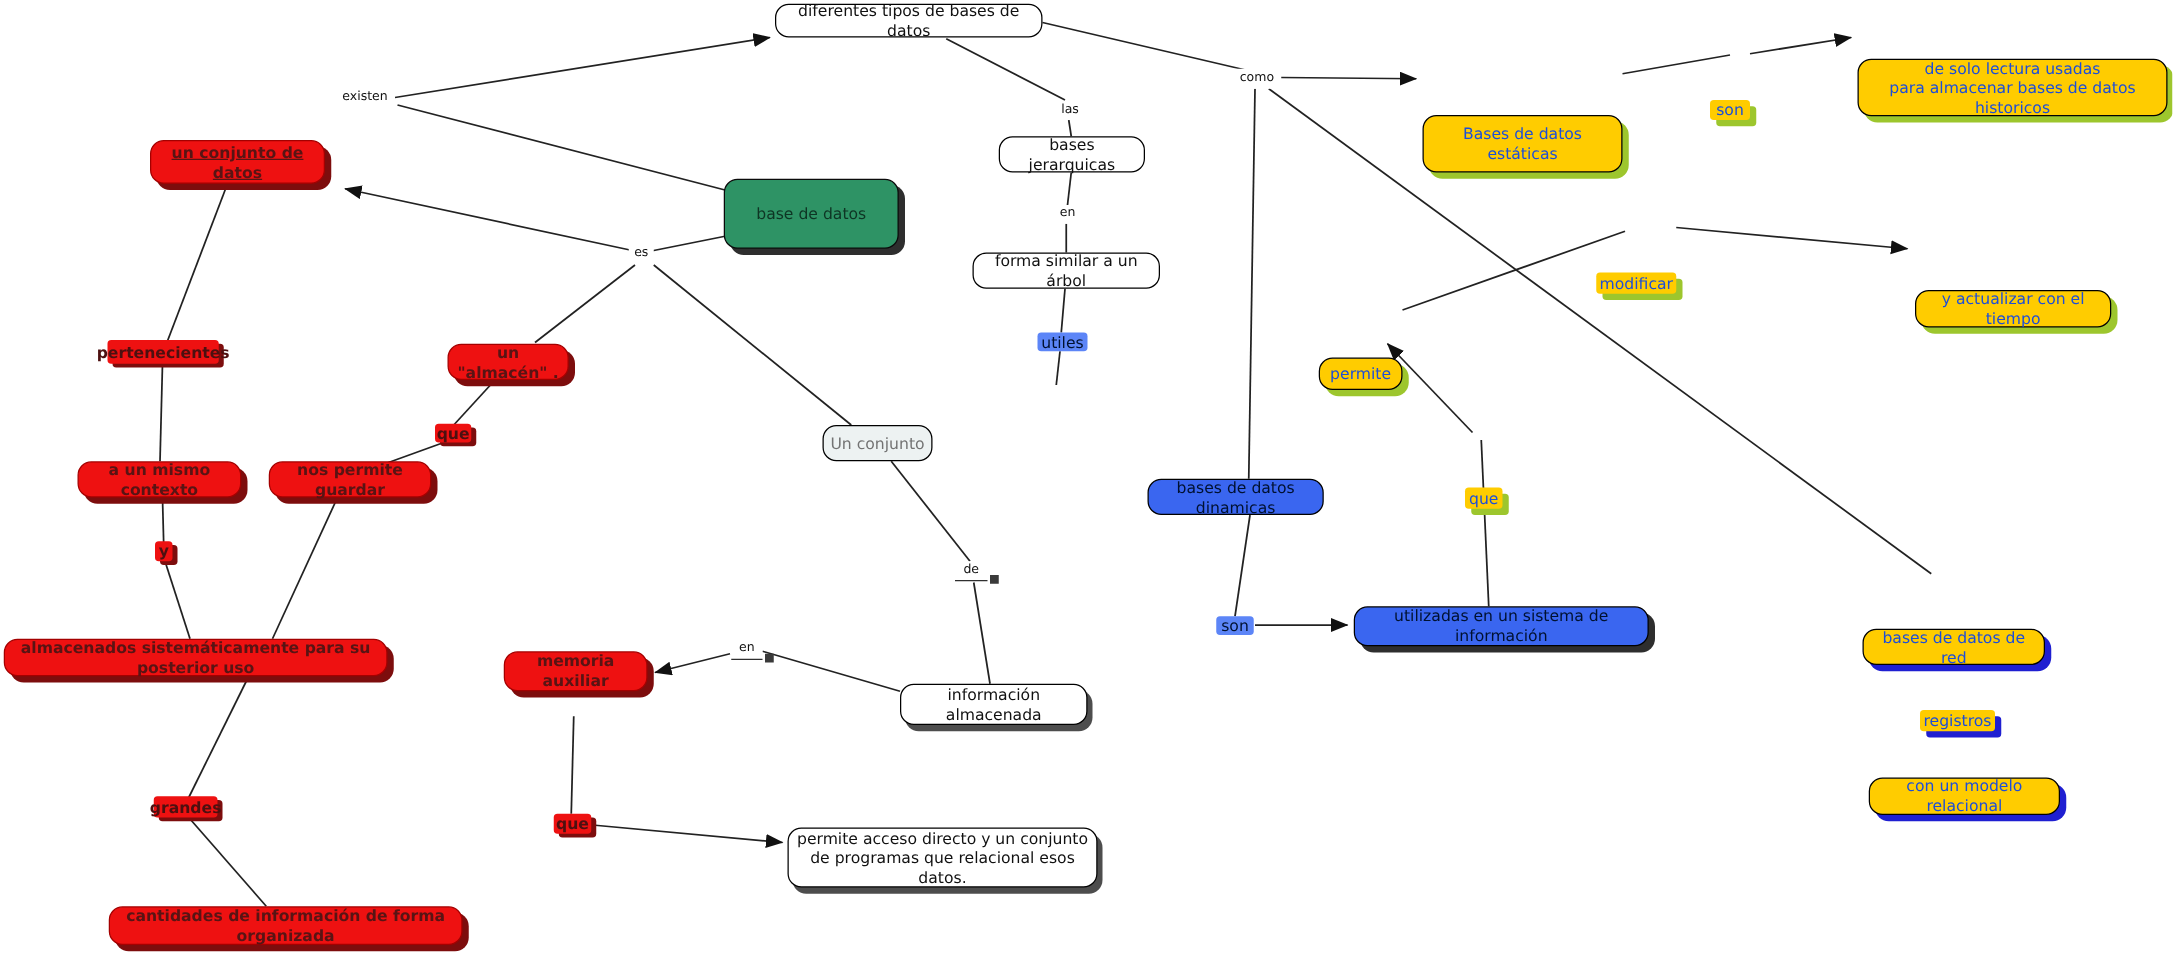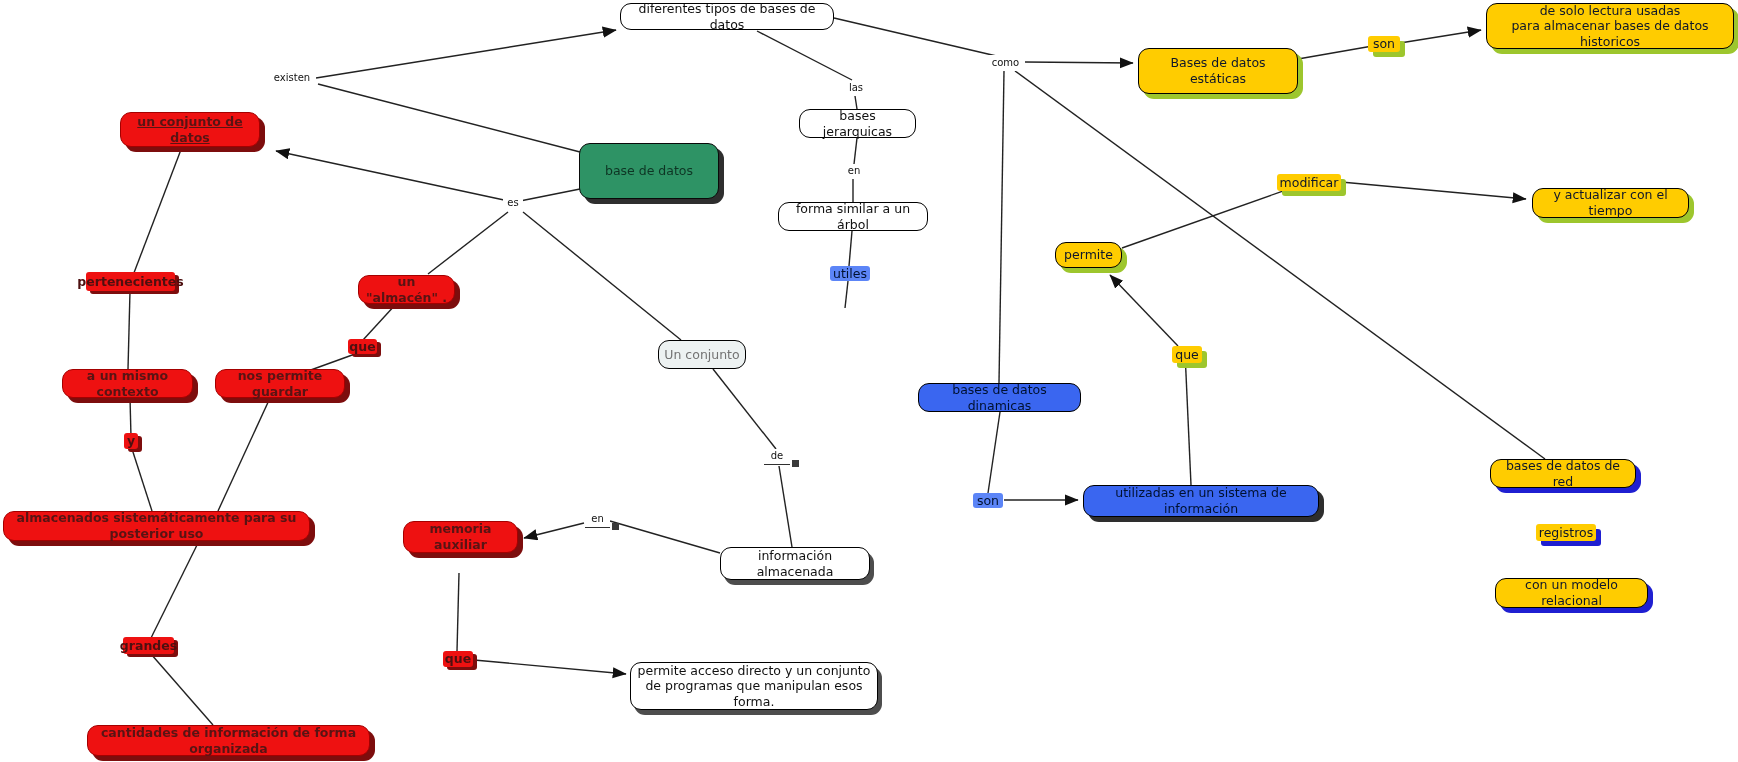--- a/index.html
+++ b/index.html
@@ -20,21 +20,21 @@
     box-sizing:border-box;
     border-radius:11px;
     padding:1px 4px;
   }
   
   .c-white{background:#ffffff;border:1.5px solid #000;color:#111;}
   .c-lightgray{background:#edf2f2;border:1.5px solid #000;color:#737373;}
   .c-green{background:#2e9365;border:1.5px solid #0a0a0a;color:#0e3524;}
   .c-red{background:#ee1111;border:1.5px solid #a40000;color:#581414;font-weight:bold;}
   .c-blue{background:#3a66f0;border:1.3px solid #000;color:#001130;}
-  .c-yellow{background:#ffcc00;border:1.3px solid #000;color:#0f172a;}
+  .c-yellow{background:#ffcc00;border:1.3px solid #000;color:#1d4ed8;margin-top:44px;}
   
   .sh-dark{box-shadow:5px 5px 0 #2e2e2e;}
   .sh-gray{box-shadow:4px 5px 0 #4d4d4d;}
   .sh-red{box-shadow:5px 5px 0 #7d0d0d;}
   .sh-green{box-shadow:5px 5px 0 #9dc62d;}
   .sh-blue{box-shadow:5px 5px 0 #1f1fd1;}
   
   .label{border-radius:3px;font-size:12.5px;padding:0 2px;z-index:3;}
   .label.c-red{border:none;box-shadow:4px 3px 0 #7d0d0d;color:#4d1010;}
   .label.c-yellow{border:none;}
@@ -104,40 +104,40 @@
     <div class="node label c-red" style="left: 124px; top: 433px; width: 14px; height: 16px;">y</div>
     <div class="node c-red sh-red" style="left: 215px; top: 369px; width: 130px; height: 29px;">nos permite guardar</div>
     <div class="node c-red sh-red" style="left: 3px; top: 511px; width: 307px; height: 30px;">almacenados sistemáticamente para su posterior uso</div>
     <div class="node label c-red" style="left: 123px; top: 637px; width: 51px; height: 17px;">grandes</div>
     <div class="node c-red sh-red" style="left: 87px; top: 725px; width: 283px; height: 31px;">cantidades de información de forma organizada</div>
     <div class="node c-red sh-red" style="left: 358px; top: 275px; width: 97px; height: 29px;">un "almacén" .</div>
     <div class="node label c-red" style="left: 348px; top: 339px; width: 29px; height: 15px;">que</div>
     <div class="node c-red sh-red" style="left: 403px; top: 521px; width: 115px; height: 32px;">memoria auxiliar</div>
     <div class="node label c-red" style="left: 443px; top: 651px; width: 30px; height: 16px;">que</div>
     <div class="node c-white sh-gray" style="left: 630px; top: 662px; width: 248px; height: 48px;">permite acceso directo y un conjunto
-de programas que manipulan esos forma.</div>
+de programas que relacional esos datos.</div>
     <div class="node c-lightgray" style="left: 658px; top: 340px; width: 88px; height: 29px;">Un conjunto</div>
     <div class="node plain mark" style="left: 764px; top: 449px; width: 26px; height: 16px;">de</div>
     <div class="node plain mark" style="left: 585px; top: 512px; width: 25px; height: 16px;">en</div>
     <div class="node c-white sh-gray" style="left: 720px; top: 547px; width: 150px; height: 33px;">información almacenada</div>
     <div class="node plain" style="left: 845px; top: 81px; width: 22px; height: 15px;">las</div>
     <div class="node c-white" style="left: 799px; top: 109px; width: 117px; height: 29px;">bases jerarquicas</div>
     <div class="node plain" style="left: 845px; top: 164px; width: 18px; height: 15px;">en</div>
     <div class="node c-white" style="left: 778px; top: 202px; width: 150px; height: 29px;">forma similar a un árbol</div>
     <div class="node label c-blue-lt" style="left: 830px; top: 266px; width: 40px; height: 15px;">utiles</div>
     <div class="node plain" style="left: 268px; top: 70px; width: 48px; height: 16px;">existen</div>
     <div class="node plain" style="left: 503px; top: 196px; width: 20px; height: 15px;">es</div>
     <div class="node plain" style="left: 987px; top: 55px; width: 37px; height: 16px;">como</div>
     <div class="node c-yellow sh-green" style="left: 1138px; top: 48px; width: 160px; height: 46px;">Bases de datos estáticas</div>
     <div class="node label c-yellow sh-green" style="left: 1368px; top: 36px; width: 32px; height: 16px;">son</div>
     <div class="node c-yellow sh-green" style="left: 1486px; top: 3px; width: 248px; height: 46px;">de solo lectura usadas
 para almacenar bases de datos historicos</div>
     <div class="node label c-yellow sh-green" style="left: 1277px; top: 174px; width: 64px; height: 17px;">modificar</div>
     <div class="node c-yellow sh-green" style="left: 1532px; top: 188px; width: 157px; height: 30px;">y actualizar con el tiempo</div>
     <div class="node c-yellow sh-green" style="left: 1055px; top: 242px; width: 67px; height: 26px;">permite</div>
     <div class="node label c-yellow sh-green" style="left: 1172px; top: 346px; width: 30px; height: 17px;">que</div>
-    <div class="node c-blue" style="left: 918px; top: 383px; width: 163px; height: 29px;">bases de datos dinamicas</div>
+    <div class="node c-blue" style="left: 918px; top: 383px; width: 141px; height: 29px;">bases de datos dinamicas</div>
     <div class="node label c-blue-lt" style="left: 973px; top: 493px; width: 30px; height: 15px;">son</div>
     <div class="node c-blue sh-dark" style="left: 1083px; top: 485px; width: 236px; height: 32px;">utilizadas en un sistema de información</div>
     <div class="node c-yellow sh-blue" style="left: 1490px; top: 459px; width: 146px; height: 29px;">bases de datos de red</div>
     <div class="node label c-yellow sh-blue" style="left: 1536px; top: 524px; width: 60px; height: 17px;">registros</div>
     <div class="node c-yellow sh-blue" style="left: 1495px; top: 578px; width: 153px; height: 30px;">con un modelo relacional</div>
   </div>
 
 </body></html>

